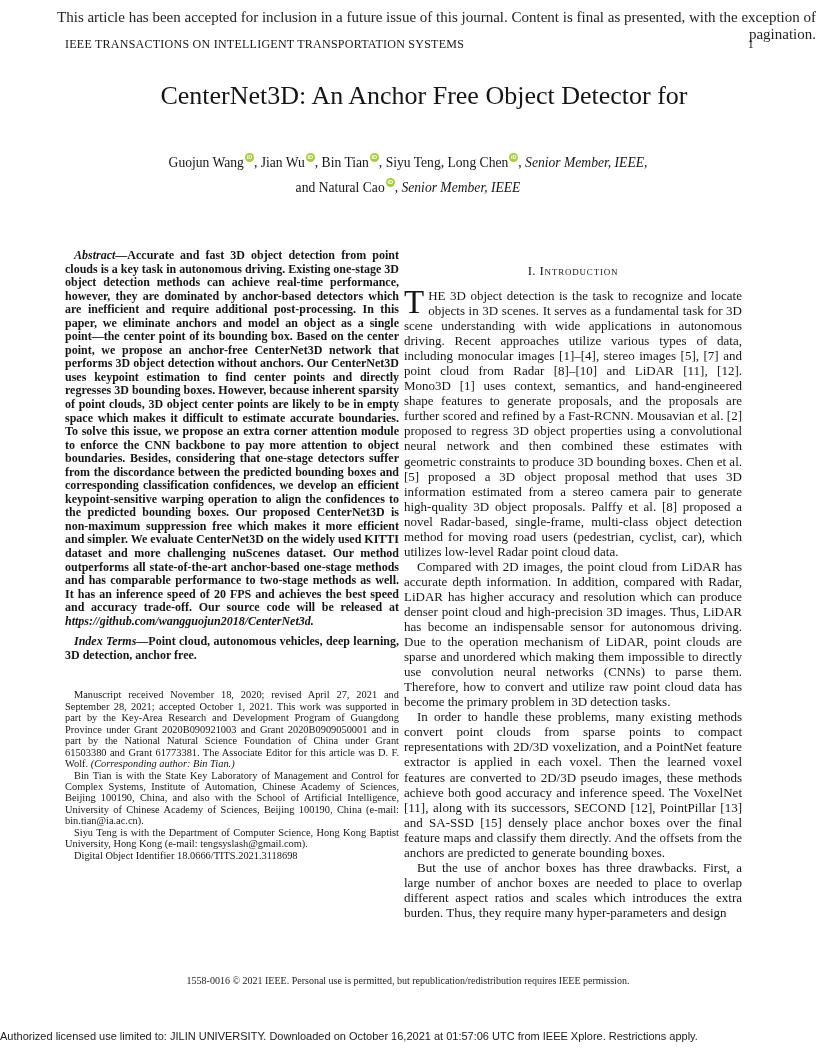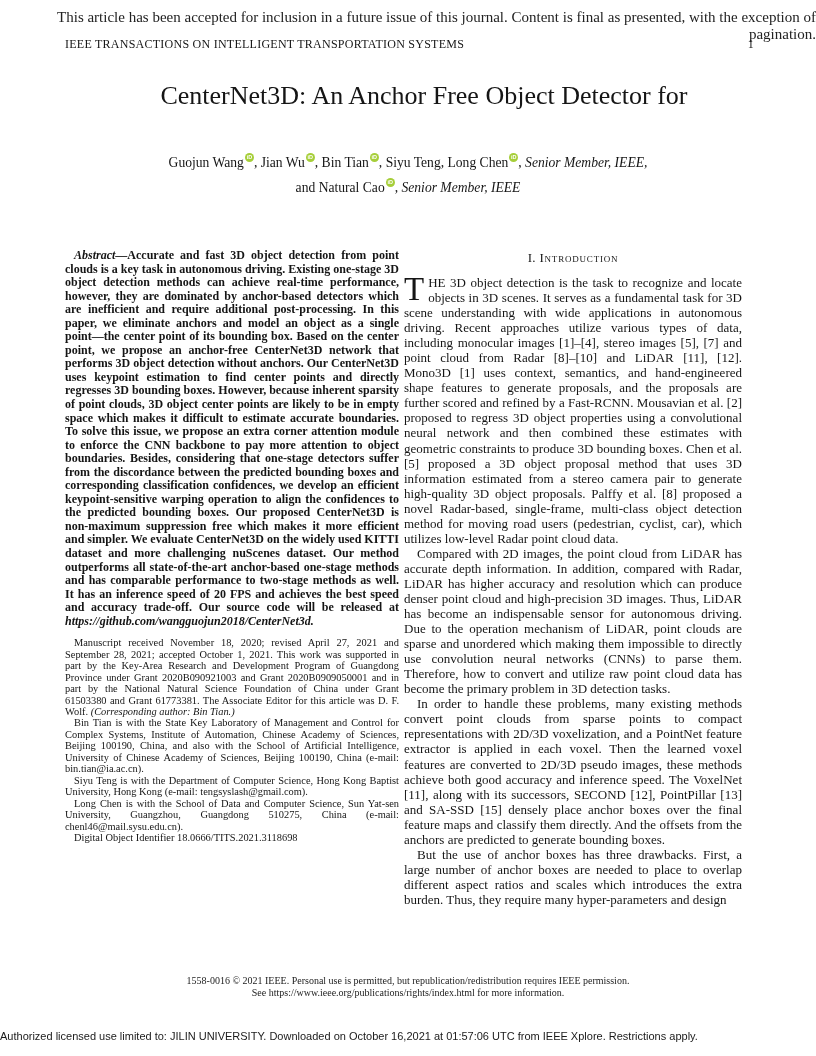--- a/index.html
+++ b/index.html
@@ -49,30 +49,30 @@
 
   .abstract, .index-terms {
     font-size: 12px; line-height: 13.55px; font-weight: bold;
     text-align: justify; text-indent: 9px;
     hyphens: auto; -webkit-hyphens: auto;
   }
   .index-terms { margin-top: 7px; }
   .lbl { font-style: italic; }
   .github-link { font-style: italic; }
 
-  .footnotes { margin-top: 9px; }
+  .footnotes { margin-top: 27px; }
   .fn {
     font-size: 10.4px; line-height: 11.45px;
     text-align: justify; text-indent: 9px;
     hyphens: auto; -webkit-hyphens: auto;
   }
   .fn em { font-style: italic; }
 
   .section-heading {
-    text-align: center; font-size: 13px; margin-top: 1px; margin-bottom: 9px;
+    text-align: center; font-size: 13px; margin-top: 14px; margin-bottom: 9px;
     letter-spacing: 0.3px;
   }
   .section-heading .sc { font-variant: small-caps; letter-spacing: 0.8px; }
   .intro-p {
     font-size: 13px; line-height: 15.05px; text-align: justify;
     hyphens: auto; -webkit-hyphens: auto;
   }
   .intro-p.indent { text-indent: 13px; }
   .dropcap {
     float: left; font-size: 33px; line-height: 27px;
@@ -105,39 +105,38 @@
 <div class="authors">
   <div><span>Guojun Wang</span><span class="orcid"><span>iD</span></span><span>, </span><span>Jian Wu</span><span class="orcid"><span>iD</span></span><span>, </span><span>Bin Tian</span><span class="orcid"><span>iD</span></span><span>, </span><span>Siyu Teng</span><span>, </span><span>Long Chen</span><span class="orcid"><span>iD</span></span><span>, </span><em>Senior Member, IEEE,</em></div>
   <div><span>and </span><span>Natural Cao</span><span class="orcid"><span>iD</span></span><span>, </span><em>Senior Member, IEEE</em></div>
 </div>
 
 <div class="columns">
 
   <div class="col col-left">
     <p class="abstract"><span class="lbl">Abstract</span><span>—Accurate and fast 3D object detection from point clouds is a key task in autonomous driving. Existing one-stage 3D object detection methods can achieve real-time performance, however, they are dominated by anchor-based detectors which are inefficient and require additional post-processing. In this paper, we eliminate anchors and model an object as a single point—the center point of its bounding box. Based on the center point, we propose an anchor-free CenterNet3D network that performs 3D object detection without anchors. Our CenterNet3D uses keypoint estimation to find center points and directly regresses 3D bounding boxes. However, because inherent sparsity of point clouds, 3D object center points are likely to be in empty space which makes it difficult to estimate accurate boundaries. To solve this issue, we propose an extra corner attention module to enforce the CNN backbone to pay more attention to object boundaries. Besides, considering that one-stage detectors suffer from the discordance between the predicted bounding boxes and corresponding classification confidences, we develop an efficient keypoint-sensitive warping operation to align the confidences to the predicted bounding boxes. Our proposed CenterNet3D is non-maximum suppression free which makes it more efficient and simpler. We evaluate CenterNet3D on the widely used KITTI dataset and more challenging nuScenes dataset. Our method outperforms all state-of-the-art anchor-based one-stage methods and has comparable performance to two-stage methods as well. It has an inference speed of 20 FPS and achieves the best speed and accuracy trade-off. Our source code will be released at </span><span class="github-link">https://github.com/wangguojun2018/CenterNet3d.</span></p>
 
+    <p class="index-terms"><span class="lbl">Index Terms</span><span>—Point cloud, autonomous vehicles, deep learning, 3D detection, anchor free.</span></p>
 
     <div class="footnotes">
       <p class="fn"><span>Manuscript received November 18, 2020; revised April 27, 2021 and September 28, 2021; accepted October 1, 2021. This work was supported in part by the Key-Area Research and Development Program of Guangdong Province under Grant 2020B090921003 and Grant 2020B0909050001 and in part by the National Natural Science Foundation of China under Grant 61503380 and Grant 61773381. The Associate Editor for this article was D. F. Wolf. </span><em>(Corresponding author: Bin Tian.)</em></p>
       <p class="fn">Bin Tian is with the State Key Laboratory of Management and Control for Complex Systems, Institute of Automation, Chinese Academy of Sciences, Beijing 100190, China, and also with the School of Artificial Intelligence, University of Chinese Academy of Sciences, Beijing 100190, China (e-mail: bin.tian@ia.ac.cn).</p>
       <p class="fn">Siyu Teng is with the Department of Computer Science, Hong Kong Baptist University, Hong Kong (e-mail: tengsyslash@gmail.com).</p>
-      <p class="fn">Long Chen is with the School of Data and Computer Science, Sun Yat-sen University, Guangzhou, Guangdong 510275, China (e-mail: chenl46@mail.sysu.edu.cn).</p>
       <p class="fn">Digital Object Identifier 18.0666/TITS.2021.3118698</p>
     </div>
   </div>
 
   <div class="col col-right">
     <div class="section-heading"><span>I.</span> <span class="sc">Introduction</span></div>
 
     <p class="intro-p"><span class="dropcap">T</span><span>HE 3D object detection is the task to recognize and locate objects in 3D scenes. It serves as a fundamental task for 3D scene understanding with wide applications in autonomous driving. Recent approaches utilize various types of data, including monocular images [1]–[4], stereo images [5], [7] and point cloud from Radar [8]–[10] and LiDAR [11], [12]. Mono3D [1] uses context, semantics, and hand-engineered shape features to generate proposals, and the proposals are further scored and refined by a Fast-RCNN. Mousavian et al. [2] proposed to regress 3D object properties using a convolutional neural network and then combined these estimates with geometric constraints to produce 3D bounding boxes. Chen et al. [5] proposed a 3D object proposal method that uses 3D information estimated from a stereo camera pair to generate high-quality 3D object proposals. Palffy et al. [8] proposed a novel Radar-based, single-frame, multi-class object detection method for moving road users (pedestrian, cyclist, car), which utilizes low-level Radar point cloud data.</span></p>
     <p class="intro-p indent">Compared with 2D images, the point cloud from LiDAR has accurate depth information. In addition, compared with Radar, LiDAR has higher accuracy and resolution which can produce denser point cloud and high-precision 3D images. Thus, LiDAR has become an indispensable sensor for autonomous driving. Due to the operation mechanism of LiDAR, point clouds are sparse and unordered which making them impossible to directly use convolution neural networks (CNNs) to parse them. Therefore, how to convert and utilize raw point cloud data has become the primary problem in 3D detection tasks.</p>
     <p class="intro-p indent">In order to handle these problems, many existing methods convert point clouds from sparse points to compact representations with 2D/3D voxelization, and a PointNet feature extractor is applied in each voxel. Then the learned voxel features are converted to 2D/3D pseudo images, these methods achieve both good accuracy and inference speed. The VoxelNet [11], along with its successors, SECOND [12], PointPillar [13] and SA-SSD [15] densely place anchor boxes over the final feature maps and classify them directly. And the offsets from the anchors are predicted to generate bounding boxes.</p>
     <p class="intro-p indent">But the use of anchor boxes has three drawbacks. First, a large number of anchor boxes are needed to place to overlap different aspect ratios and scales which introduces the extra burden. Thus, they require many hyper-parameters and design</p>
   </div>
 
 </div>
 
 <div class="footer">
   <div>1558-0016 © 2021 IEEE. Personal use is permitted, but republication/redistribution requires IEEE permission.</div>
-  <div>See https://www.ieee.org/publications/rights/index.html for more information.</div>
 </div>
 
 <div class="license-notice">Authorized licensed use limited to: JILIN UNIVERSITY. Downloaded on October 16,2021 at 01:57:06 UTC from IEEE Xplore.  Restrictions apply.</div>
 
 </body></html>

